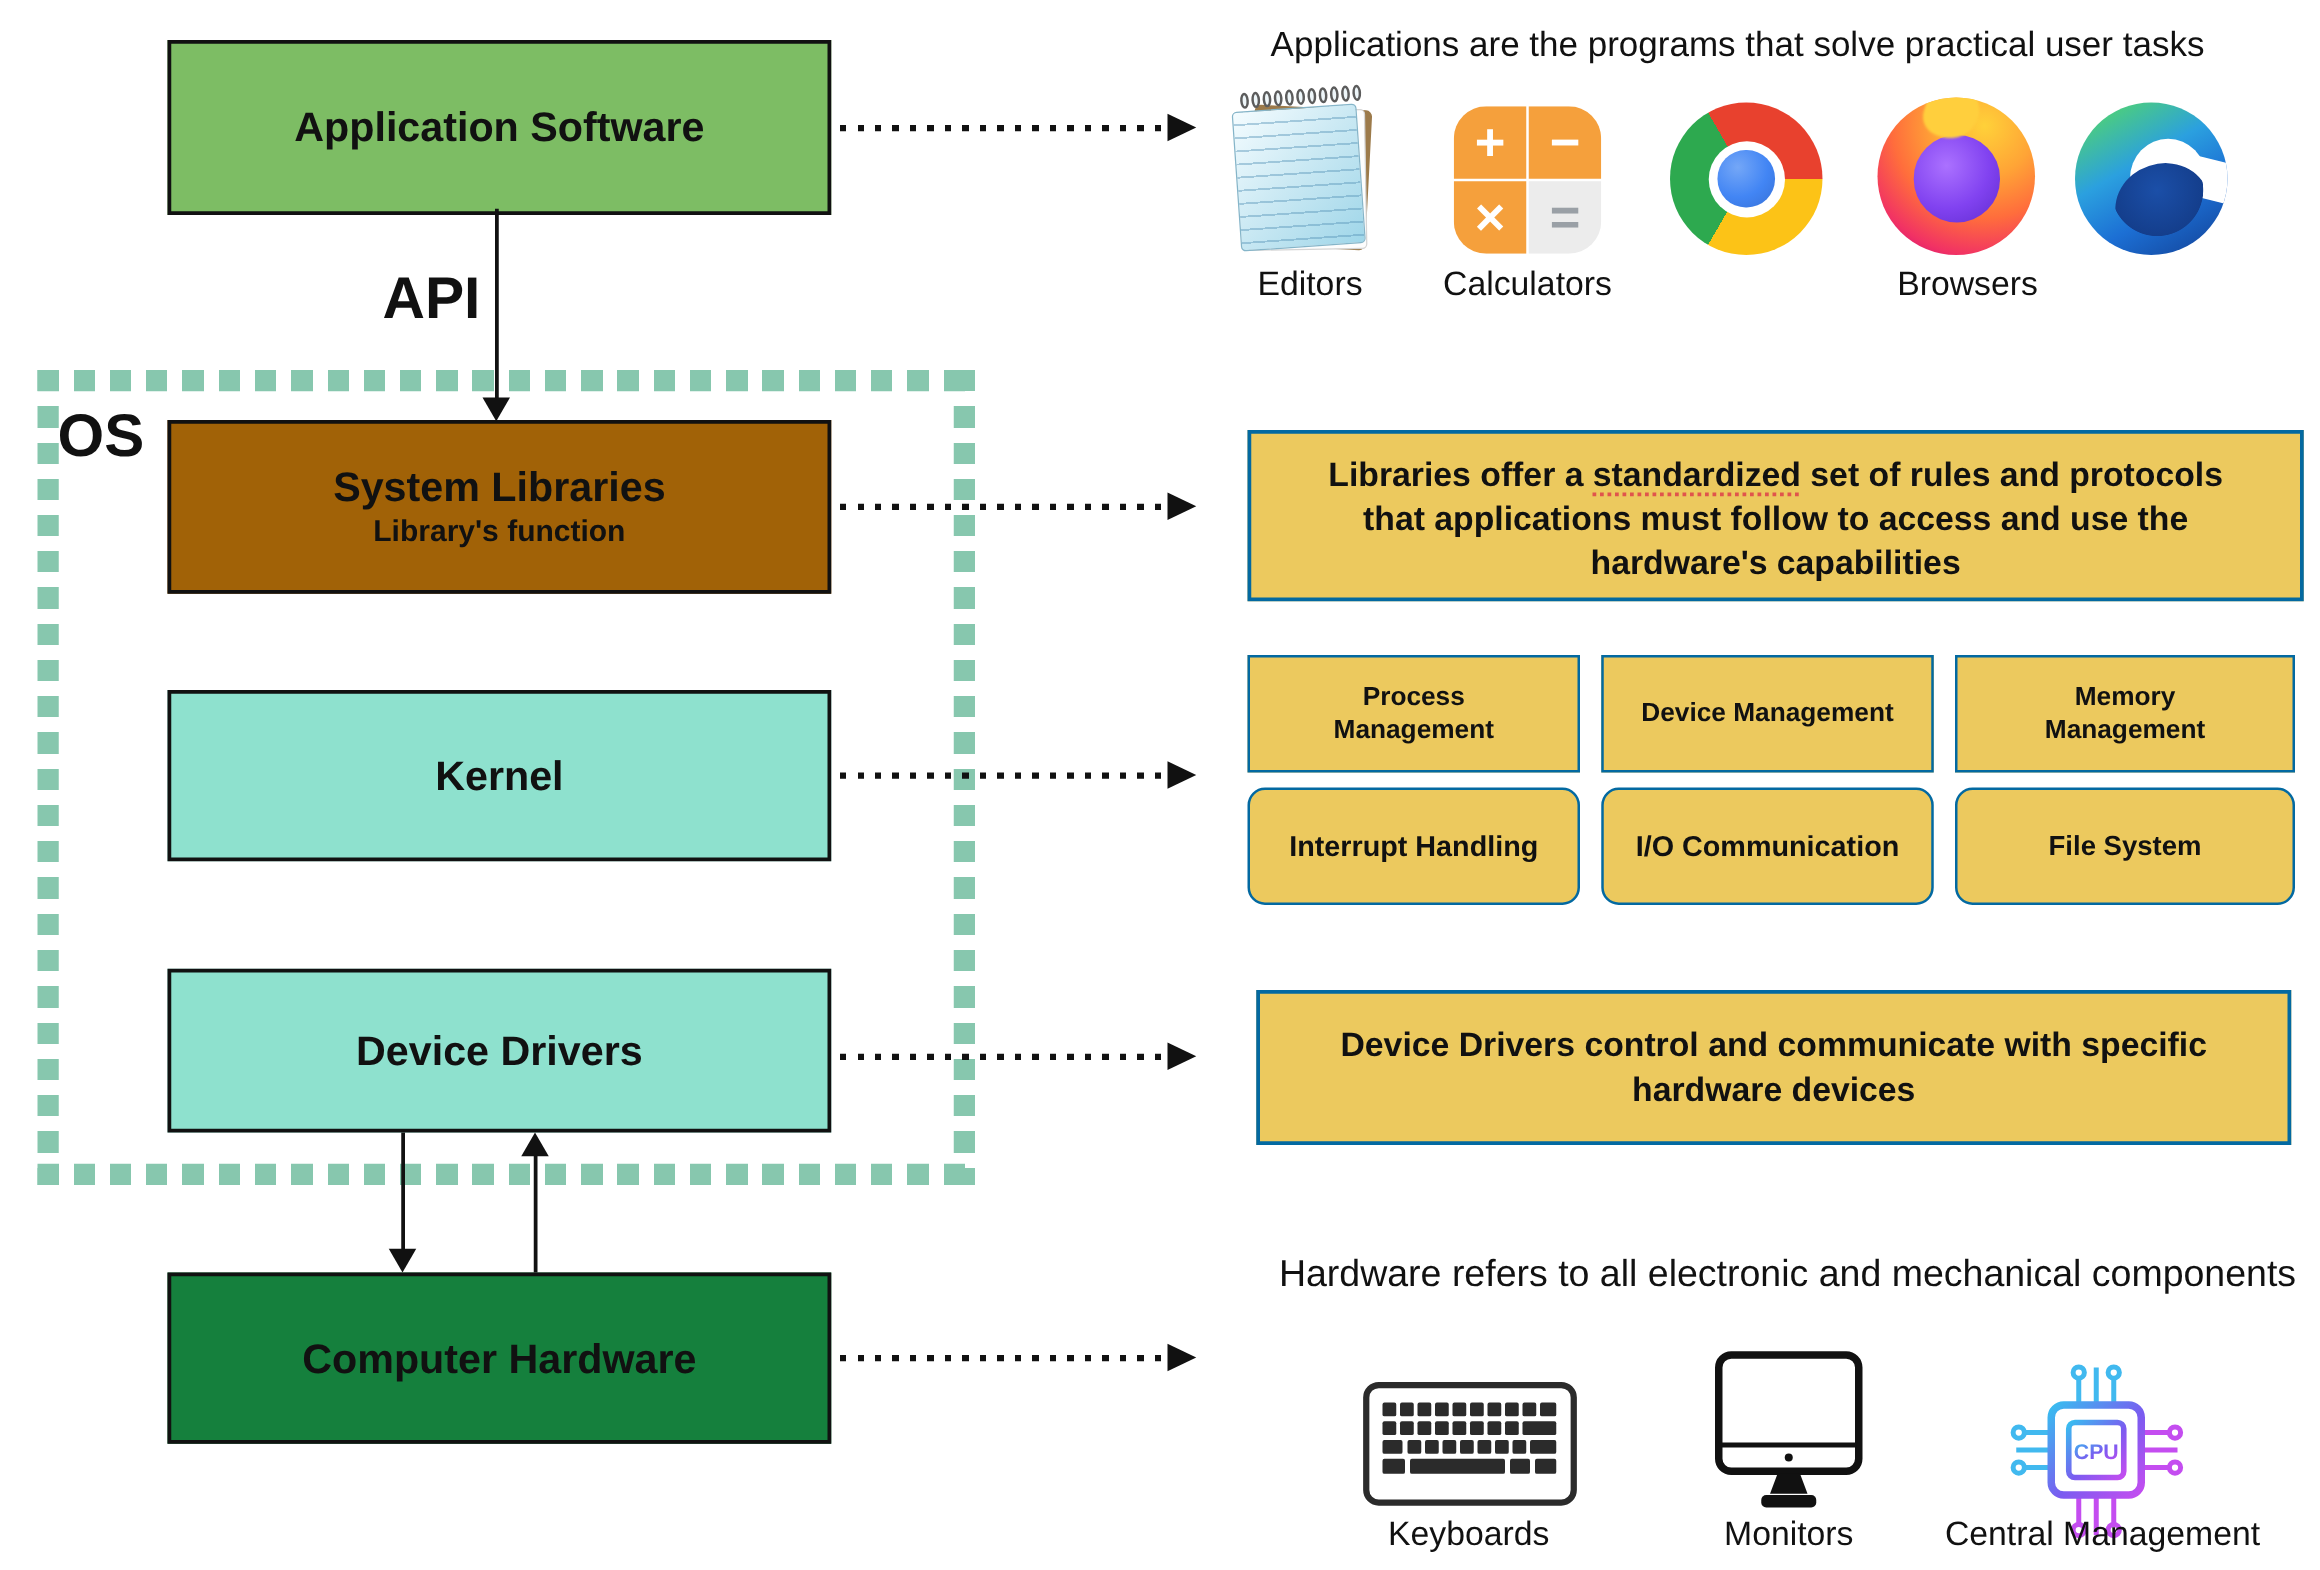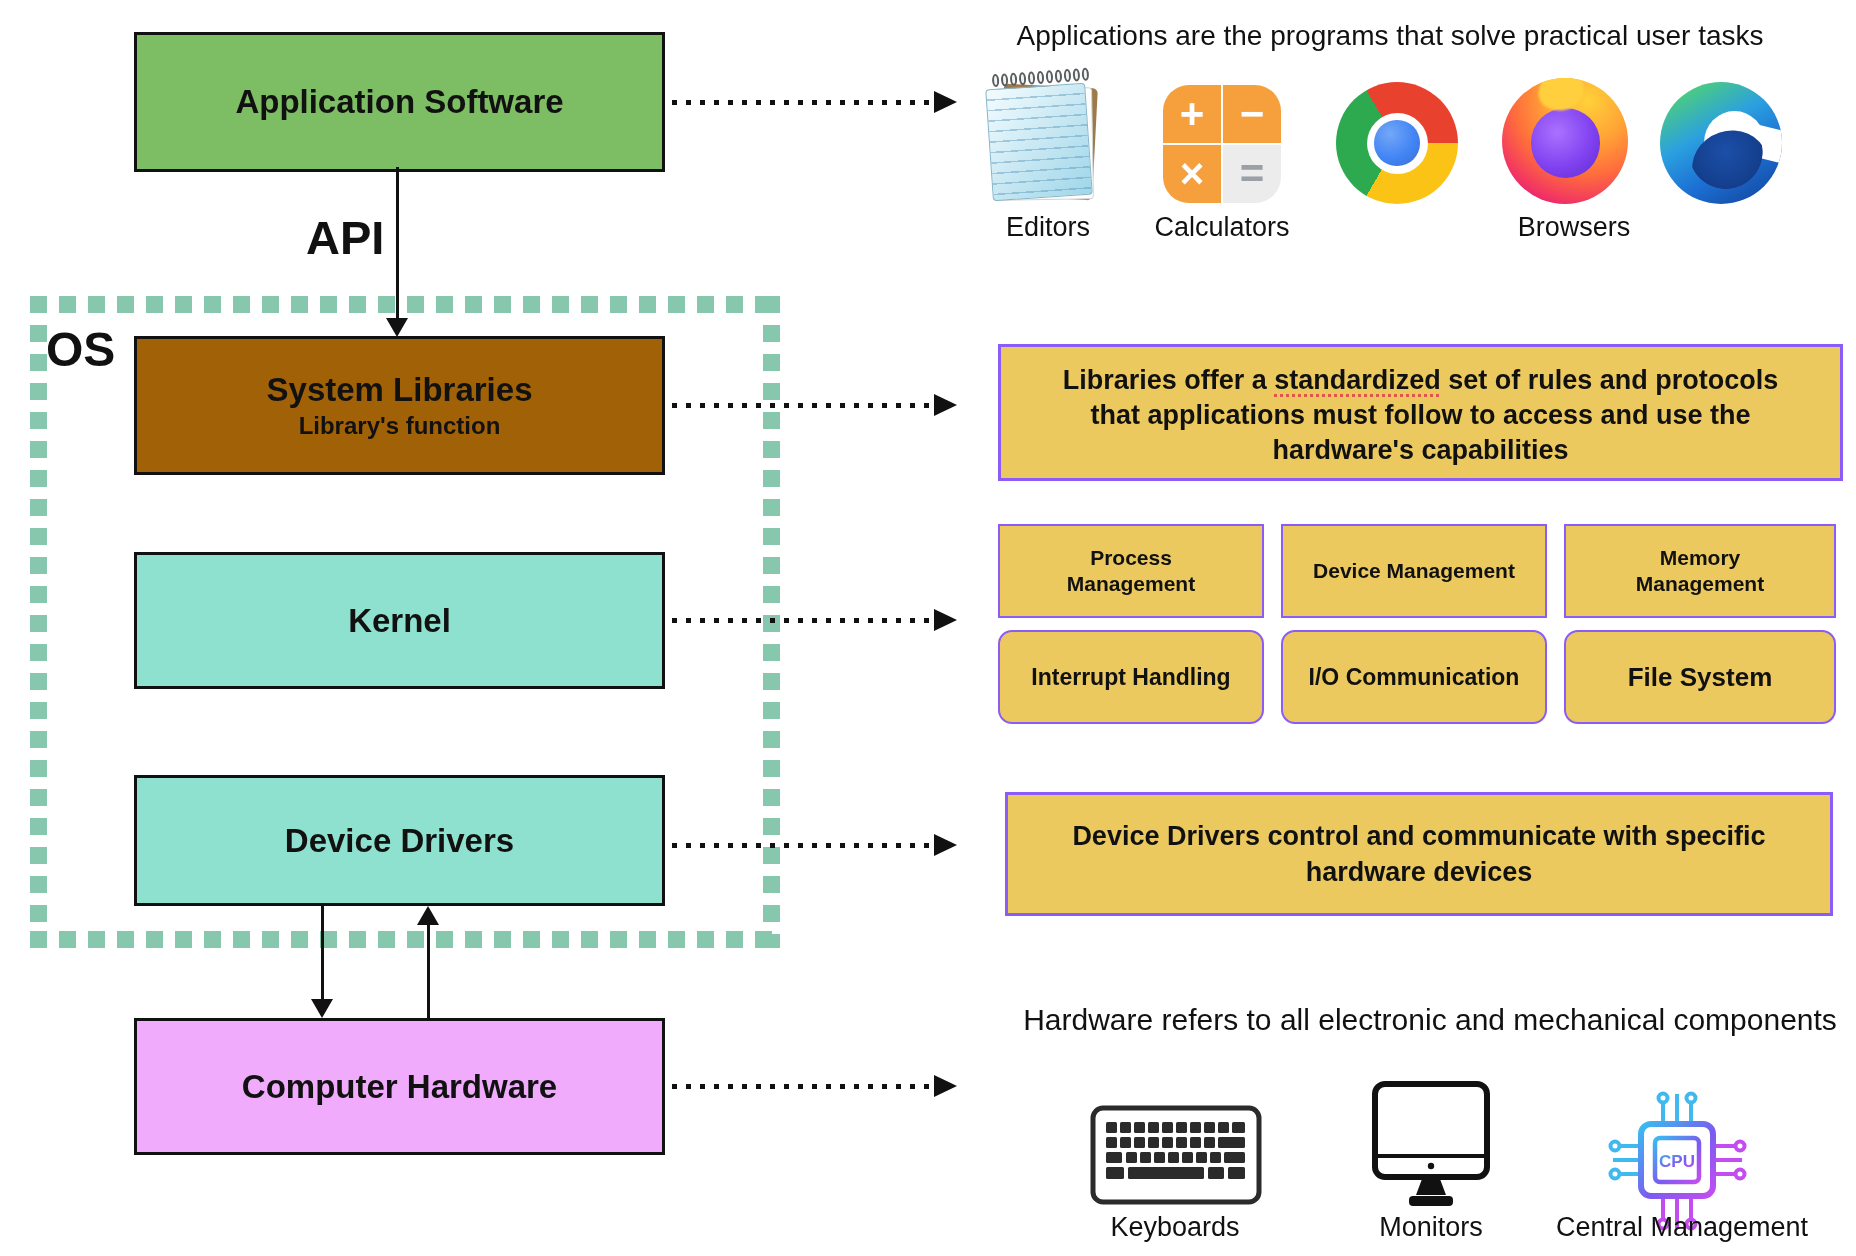--- a/index.html
+++ b/index.html
@@ -13,21 +13,21 @@
   .lbox {
     position:absolute; left:134px; width:531px; border:3px solid #111;
     display:flex; flex-direction:column; align-items:center; justify-content:center;
     font-weight:bold; font-size:33px; text-align:center; line-height:1.15;
   }
   .lbox .sub { font-size:24px; font-weight:bold; margin-top:3px; }
   .box-app      { top:32px;   height:140px; background:#7dbd64; }
   .box-syslib   { top:336px;  height:139px; background:#a16207; }
   .box-kernel   { top:552px;  height:137px; background:#8ee1ce; }
   .box-drivers  { top:775px;  height:131px; background:#8ee1ce; }
-  .box-hardware { top:1018px; height:137px; background:#f0abfc; }
+  .box-hardware { top:1018px; height:137px; background:#15803d; }
 
   
   .dash-h { position:absolute; height:17px;
     background:repeating-linear-gradient(90deg,#87c7ae 0 17px, transparent 17px 29px); }
   .dash-v { position:absolute; width:17px;
     background:repeating-linear-gradient(180deg,#87c7ae 0 17px, transparent 17px 29px); }
   .os-top    { left:30px; top:296px; width:750px; }
   .os-bottom { left:30px; top:931px; width:750px; }
   .os-left   { left:30px; top:296px; height:652px; }
   .os-right  { left:763px; top:296px; height:652px; }
@@ -46,36 +46,36 @@
   .drv-down-head { left:311px; top:999px; }
   .drv-up-line   { left:427px; top:924px; height:94px; }
   .drv-up-head   { left:417px; top:906px; }
 
   .dots { position:absolute; left:672px; width:262px; height:5px;
     background:repeating-linear-gradient(90deg,#111 0 5px, transparent 5px 14px); }
   .dots-head { position:absolute; left:934px; width:0; height:0;
     border-top:11px solid transparent; border-bottom:11px solid transparent; border-left:23px solid #111; }
 
   
-  .ybox { position:absolute; background:#ecc95e; border:3px solid #8b5cf6;
+  .ybox { position:absolute; background:#ecc95e; border:3px solid #0369a1;
     display:flex; align-items:center; justify-content:center; text-align:center;
     font-weight:bold; color:#111; }
   .note-lib { left:998px; top:344px; width:845px; height:137px; font-size:27px; line-height:1.3; padding:0 36px; display:block; padding-top:16px; }
   .note-drv { left:1005px; top:792px; width:828px; height:124px; font-size:27px; line-height:1.35; padding:16px 40px; }
   .underline-red { text-decoration:underline dotted #e0544c 3px; text-underline-offset:5px; }
 
   .kcell { border-width:2.5px; font-size:21px; line-height:1.25; }
   .kc-r1 { top:524px; height:94px; }
   .kc-r2 { top:630px; height:94px;border-radius:14px; }
   .kc-c1 { left:998px;  width:266px; }
   .kc-c2 { left:1281px; width:266px; }
   .kc-c3 { left:1564px; width:272px; }
   .kcell.narrow span { max-width:175px; display:inline-block; }
   .kc-md { font-size:23px; }
-  .kc-lg { font-size:26px; }
+  .kc-lg { font-size:22px; }
 
   
   .caption { position:absolute; text-align:center; font-size:28px; color:#111; }
   .cap-apps { left:950px; top:20px; width:880px; }
   .cap-hw   { left:1020px; top:1000px; width:820px; font-size:30px; line-height:1.35; }
   .cap-hw span { display:block; }
   .ilabel { position:absolute; text-align:center; font-size:27px; color:#111; }
 
   
   .icon { position:absolute; }

